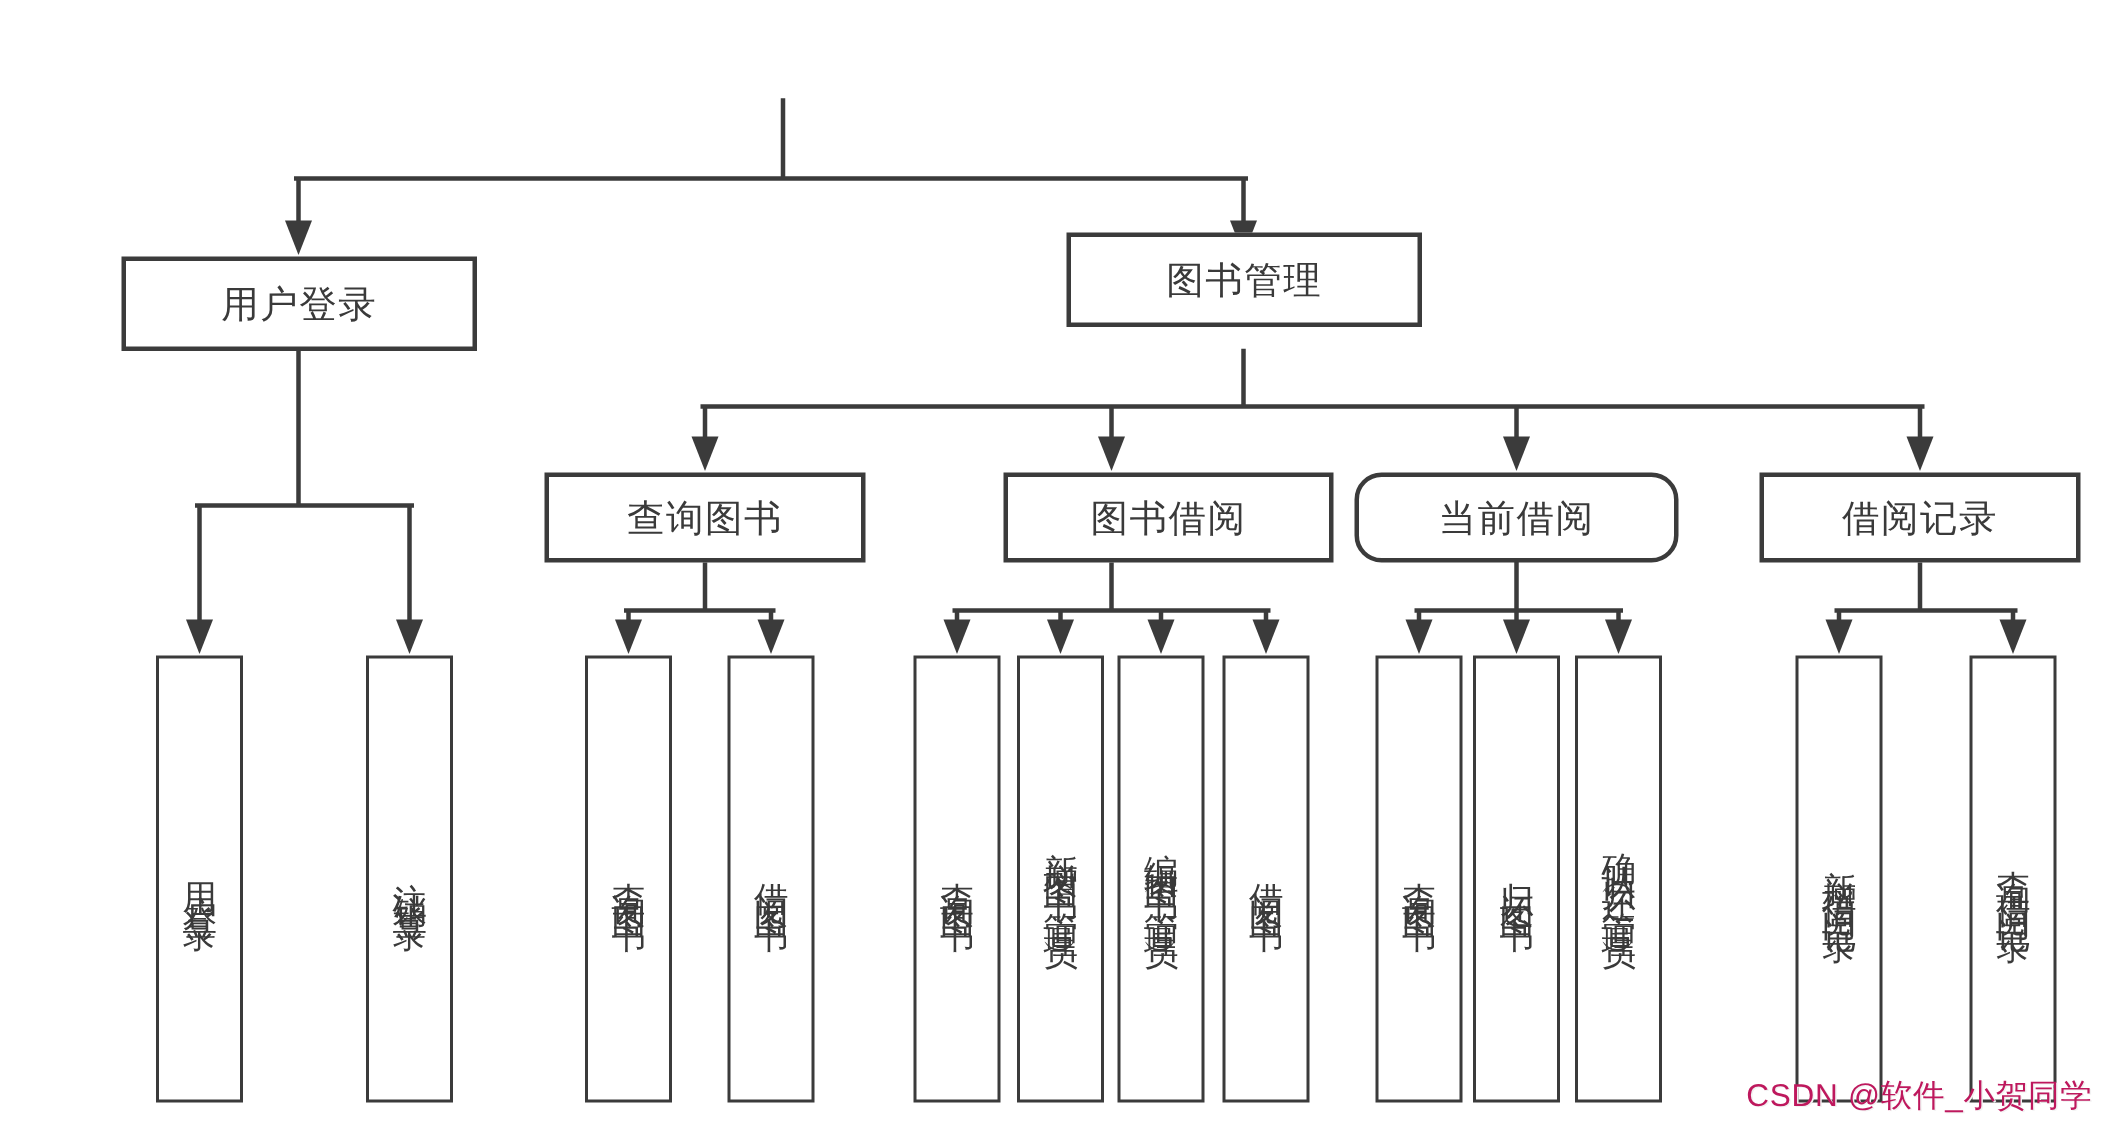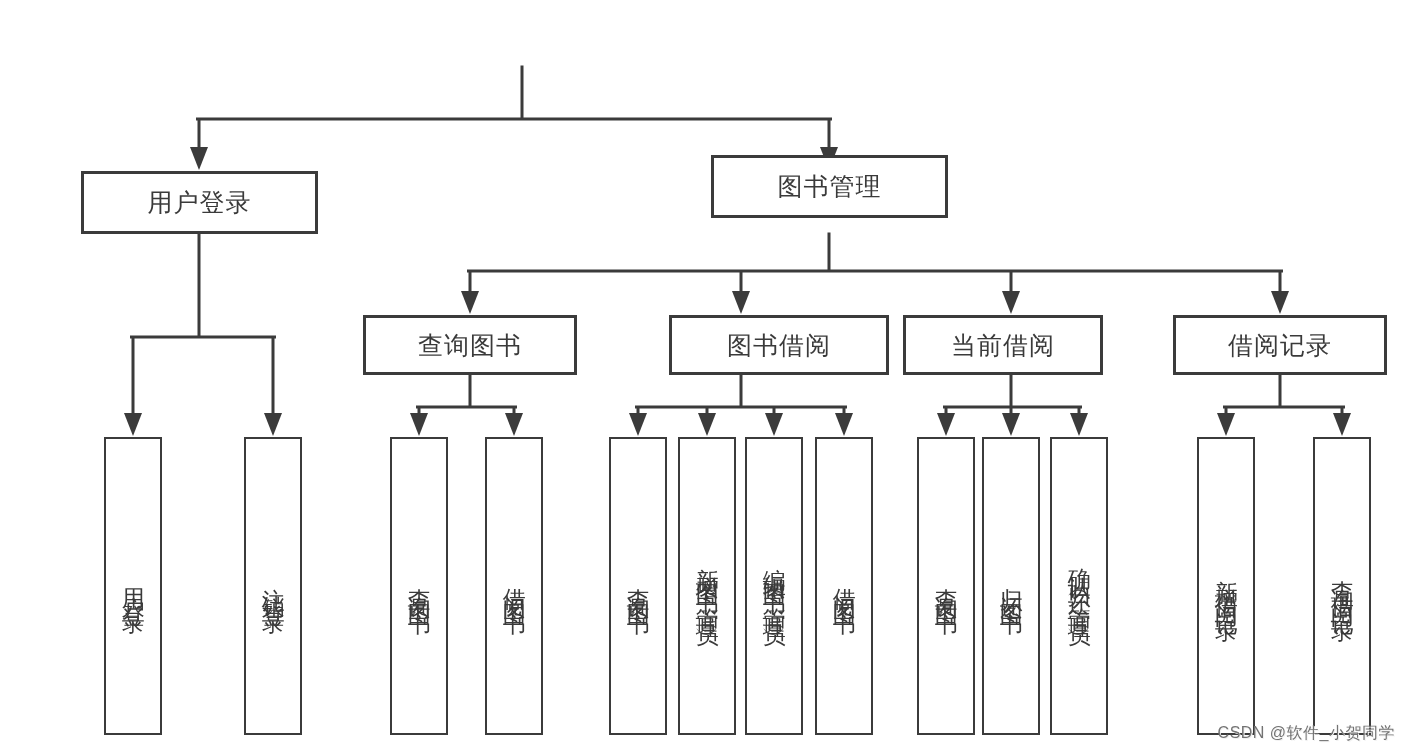--- a/index.html
+++ b/index.html
@@ -44,22 +44,22 @@
     font-size: 23px;
     line-height: 1.1;
     letter-spacing: 8px;
     color: #3a3a3a;
   }
 
   .watermark {
     position: absolute;
     right: 10px;
     bottom: 3px;
-    font-size: 16px;
-    color: #737373;
+    font-size: 21px;
+    color: #be185d;
     letter-spacing: 0.5px;
     text-shadow: 1px 1px 0 #f2f2f2;
     white-space: nowrap;
   }
 </style>
 </head>
 <body>
 
 <div class="canvas">
 
@@ -103,21 +103,21 @@
   <div class="box h-box" style="left:711px; top:155px; width:237px; height:63px;">
     <span>图书管理</span>
   </div>
 
   <div class="box h-box" style="left:363px; top:315px; width:214px; height:60px;">
     <span>查询图书</span>
   </div>
   <div class="box h-box" style="left:633px; top:315px; width:220px; height:60px;margin-left:36px;">
     <span>图书借阅</span>
   </div>
-  <div class="box h-box" style="left:903px; top:315px; width:200px; height:60px;">
+  <div class="box h-box" style="left:903px; top:315px; width:216px; height:60px;border-radius:18px;">
     <span>当前借阅</span>
   </div>
   <div class="box h-box" style="left:1173px; top:315px; width:214px; height:60px;">
     <span>借阅记录</span>
   </div>
 
   <div class="box leaf" style="left:104px;">
     <span class="vtext">用户登录</span>
   </div>
   <div class="box leaf" style="left:244px;">

